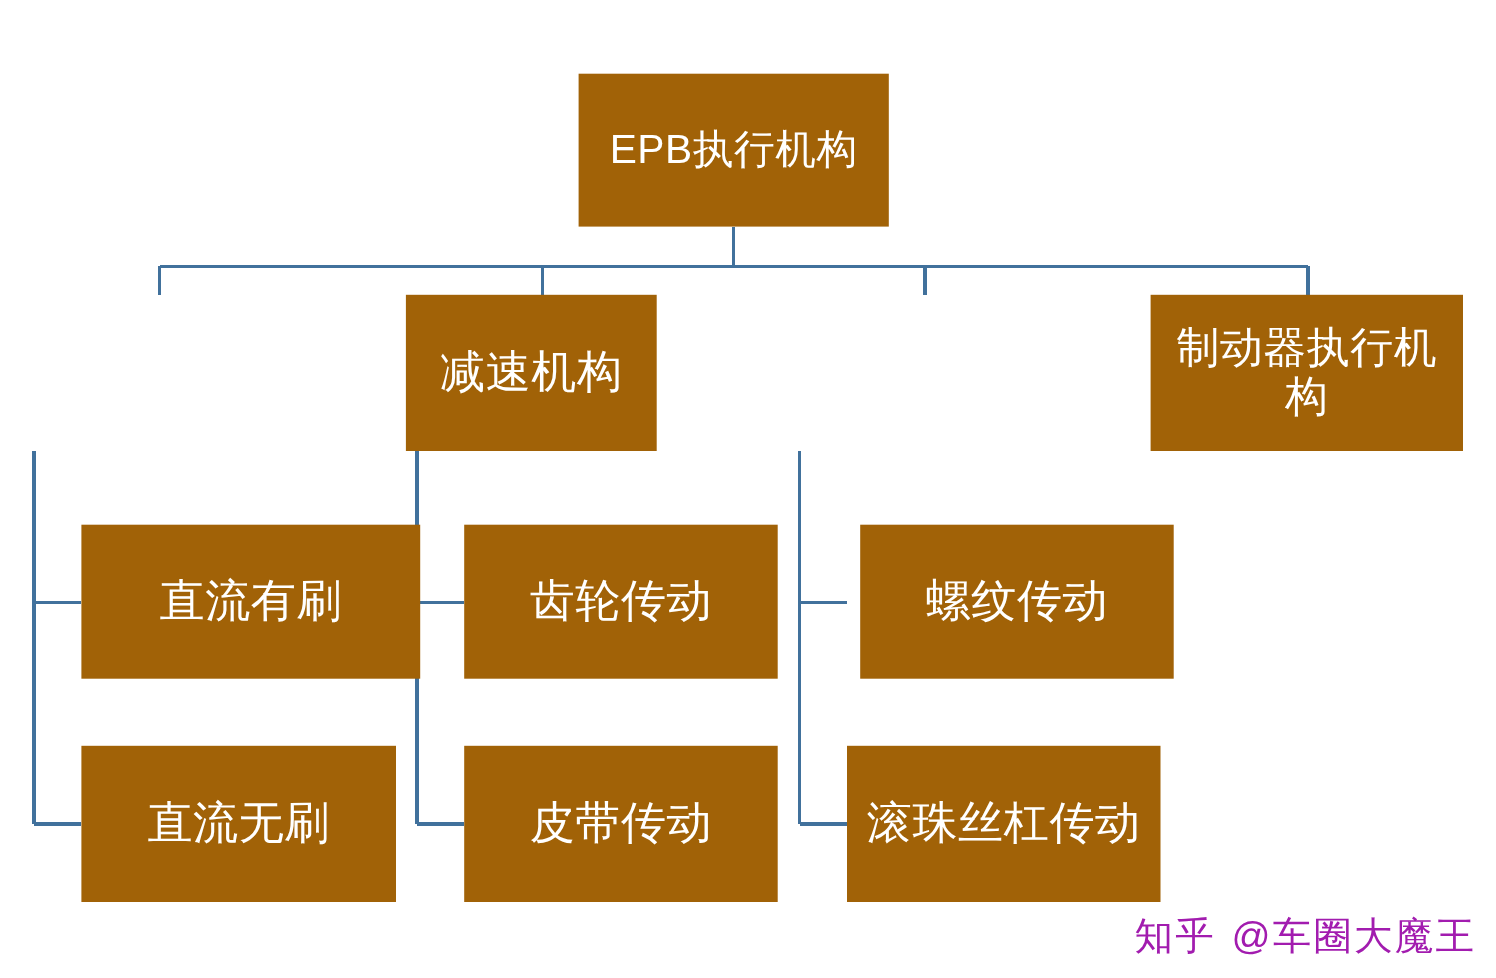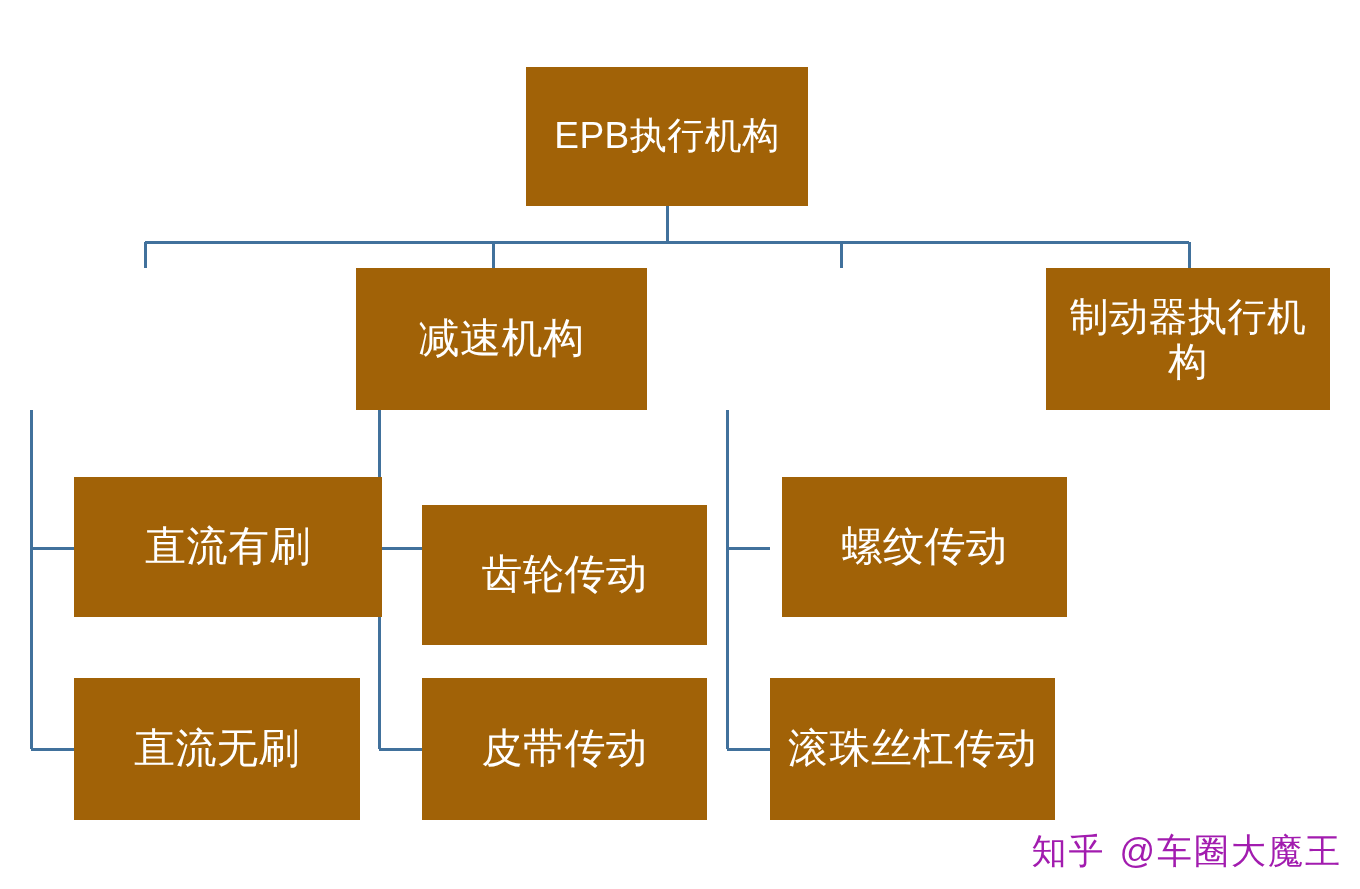--- a/index.html
+++ b/index.html
@@ -86,30 +86,30 @@
 
       <line x1="727" y1="410" x2="727" y2="749"></line>
       <line x1="727" y1="548" x2="770" y2="548"></line>
       <line x1="727" y1="749" x2="770" y2="749"></line>
     </g>
   </svg>
 
   <div class="node root" style="left:526px; top:67px; width:282px; height:139px;">EPB执行机构</div>
 
 
-  <div class="node level2" style="left:356px; top:268px; width:291px; height:142px;">减速机构</div>
+  <div class="node level2" style="left:369px; top:268px; width:228px; height:142px;">减速机构</div>
 
 
   <div class="node level2 narrow" style="left:1046px; top:268px; width:284px; height:142px;">制动器执行机构</div>
 
   <div class="node level3" style="left:74px; top:477px; width:308px; height:140px;">直流有刷</div>
 
   <div class="node level3" style="left:74px; top:678px; width:286px; height:142px;">直流无刷</div>
 
-  <div class="node level3" style="left:422px; top:477px; width:285px; height:140px;margin-top:28px;">齿轮传动</div>
+  <div class="node level3" style="left:422px; top:477px; width:285px; height:140px;">齿轮传动</div>
 
   <div class="node level3" style="left:422px; top:678px; width:285px; height:142px;">皮带传动</div>
 
   <div class="node level3" style="left:770px; top:477px; width:285px; height:140px;margin-left:12px;">螺纹传动</div>
 
   <div class="node level3" style="left:770px; top:678px; width:285px; height:142px;">滚珠丝杠传动</div>
 
   <div id="watermark">
     <span class="wm-logo">知乎</span><span>@车圈大魔王</span>
   </div>

